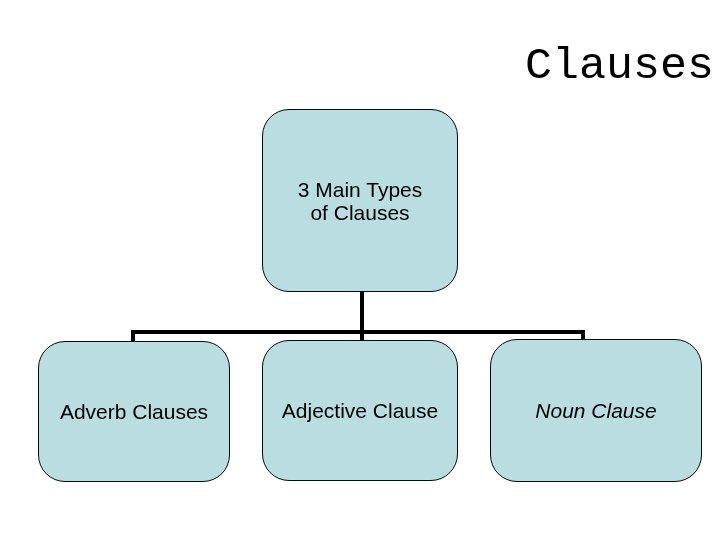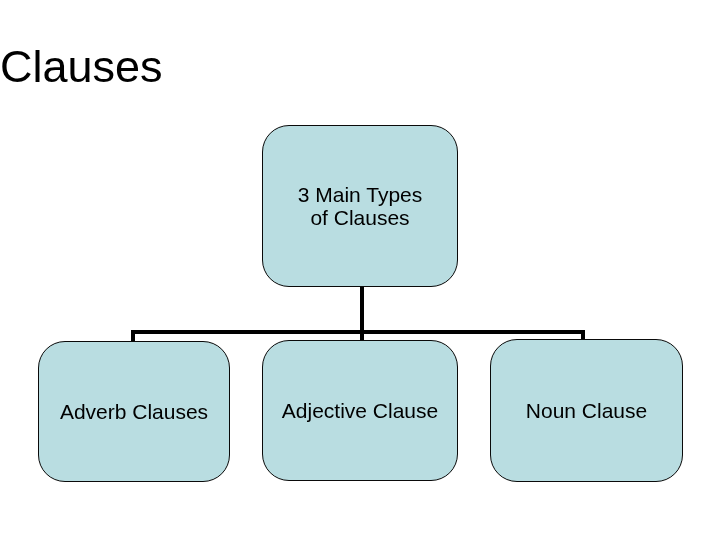--- a/index.html
+++ b/index.html
@@ -18,25 +18,26 @@
     position: absolute;
     left: 0; top: 0;
     width: 720px; height: 540px;
     background: #ffffff;
   }
   .slide-title {
     position: absolute;
     top: 44px;
     left: 0;
     width: 714px;
-    text-align: left;
+    text-align: right;
     font-size: 45px;
     line-height: 45px;
     color: #000000;
     letter-spacing: 0px;
+    font-family: Liberation Mono, monospace;
   }
   .connector {
     position: absolute;
     background: #000000;
   }
   .conn-v-main   { left: 360px; top: 267px; width: 4px;   height: 75px; }
   .conn-h        { left: 131px; top: 330px; width: 454px; height: 4px;  }
   .conn-stub-left  { left: 131px; top: 330px; width: 4px; height: 13px; }
   .conn-stub-right { left: 581px; top: 330px; width: 4px; height: 12px; }
   .node {
@@ -47,27 +48,27 @@
     border-radius: 27px;
     display: flex;
     align-items: center;
     justify-content: center;
     text-align: center;
     font-size: 21px;
     line-height: 23px;
     color: #000000;
   }
   .node-root {
-    left: 262px; top: 125px;
-    width: 196px; height: 162px;
+    left: 262px; top: 109px;
+    width: 196px; height: 183px;
     white-space: pre-line;
   }
   .node-child-0 { left: 38px;  top: 341px; width: 192px; height: 141px; }
   .node-child-1 { left: 262px; top: 340px; width: 196px; height: 141px; }
-  .node-child-2 { left: 490px; top: 339px; width: 193px; height: 143px; }
+  .node-child-2 { left: 490px; top: 339px; width: 212px; height: 143px; font-style: italic; }
 </style>
 </head>
 <body>
 
 <div class="slide">
 
   <div class="slide-title">Clauses</div>
 
   <div class="connector conn-v-main"></div>
   <div class="connector conn-h"></div>

